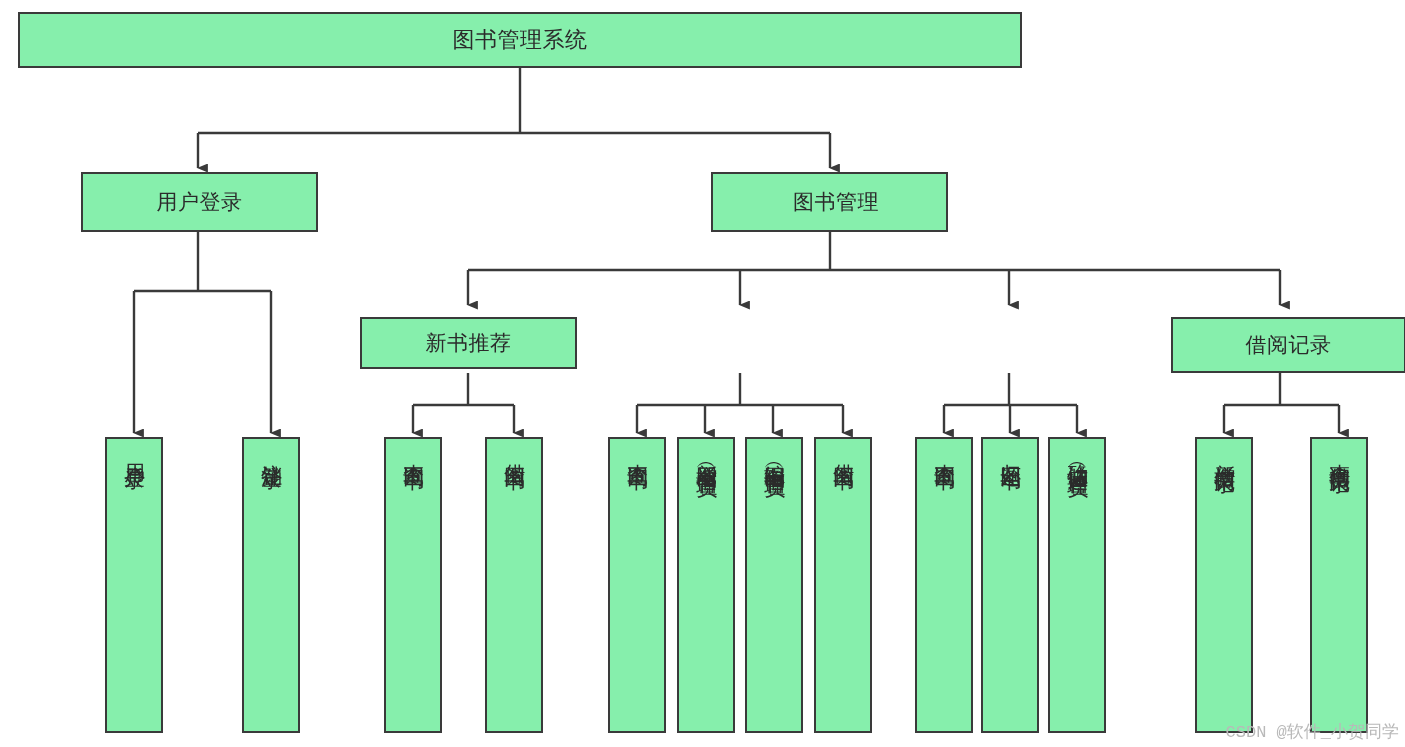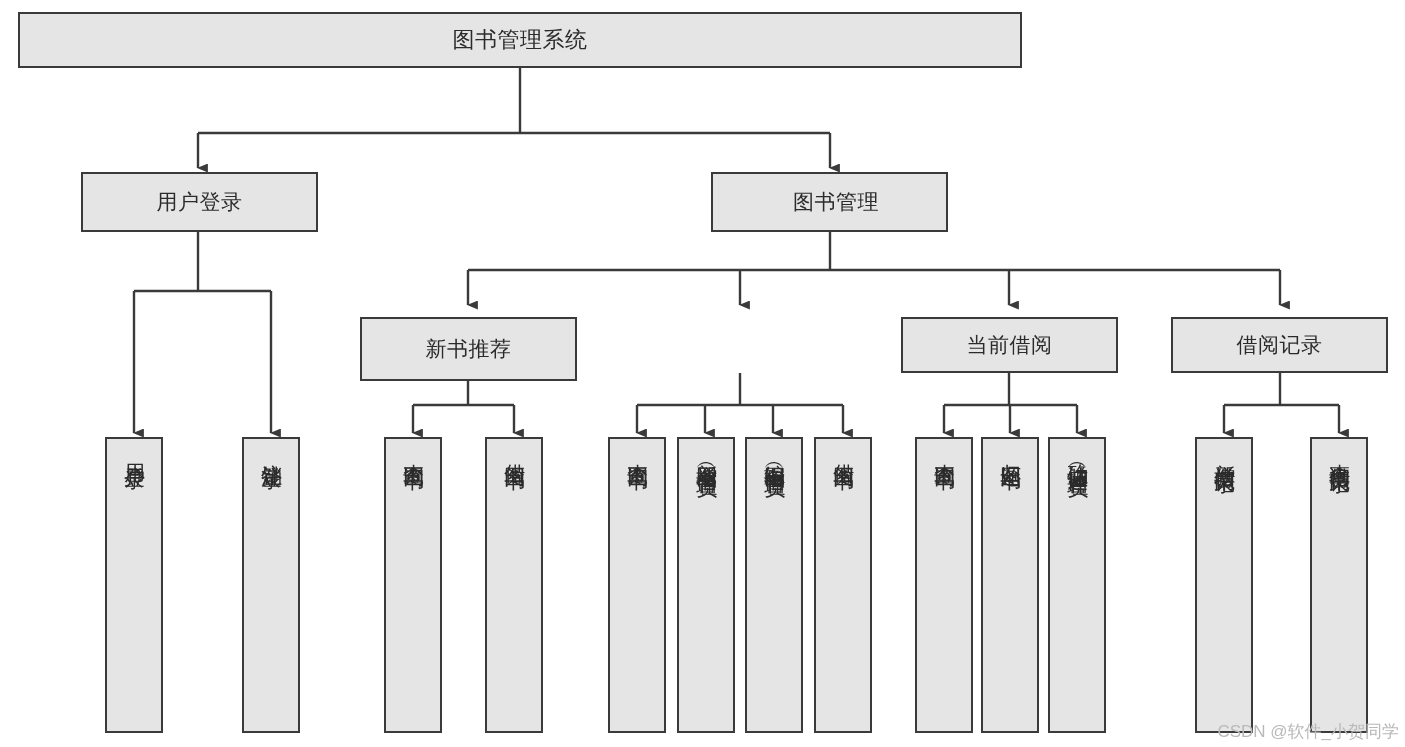--- a/index.html
+++ b/index.html
@@ -19,21 +19,21 @@
     position: absolute;
     left: 0; top: 0;
     width: 1405px;
     height: 747px;
     pointer-events: none;
   }
   .node {
     position: absolute;
     box-sizing: border-box;
     border: 2px solid #3a3a3a;
-    background: #e5e5e5;
+    background: #86efac;
     display: flex;
     align-items: center;
     justify-content: center;
     color: #2b2b2b;
     z-index: 2;
   }
   .node .lbl {
     display: block;
     text-align: center;
     line-height: 1.26;
@@ -65,21 +65,21 @@
     max-height: 284px;
   }
   .watermark {
     position: absolute;
     right: 6px;
     bottom: 4px;
     font-size: 17px;
     color: #b9b9b9;
     white-space: nowrap;
     z-index: 3;
-    font-family: Liberation Sans, sans-serif;
+    font-family: Liberation Mono, monospace;
   }
 </style>
 </head>
 <body>
 
 <div id="canvas">
 
   <svg id="wires" viewBox="0 0 1405 747" width="1405" height="747">
     <defs>
       <marker id="arrow" viewBox="0 0 10 12" refX="5" refY="11" markerWidth="9" markerHeight="11" orient="auto-start-reverse" markerUnits="userSpaceOnUse">
@@ -135,27 +135,24 @@
     <span class="lbl">图书管理系统</span>
   </div>
 
   <div class="node h" style="left:81px; top:172px; width:237px; height:60px;">
     <span class="lbl">用户登录</span>
   </div>
   <div class="node h" style="left:711px; top:172px; width:237px; height:60px;padding-left:13px;">
     <span class="lbl">图书管理</span>
   </div>
 
-  <div class="node h" style="left:360px; top:317px; width:217px; height:64px;">
+  <div class="node h" style="left:360px; top:317px; width:217px; height:52px;">
     <span class="lbl">新书推荐</span>
   </div>
-  <div class="node h" style="left:901px; top:317px; width:217px; height:56px;">
-    <span class="lbl">当前借阅</span>
-  </div>
-  <div class="node h" style="left:1171px; top:317px; width:217px; height:56px;">
+  <div class="node h" style="left:1171px; top:317px; width:235px; height:56px;">
     <span class="lbl">借阅记录</span>
   </div>
 
   <div class="node v" style="left:105px; top:437px; width:58px; height:296px;">
     <span class="lbl">用户登录</span>
   </div>
   <div class="node v" style="left:242px; top:437px; width:58px; height:296px;">
     <span class="lbl">注销登录</span>
   </div>
 

